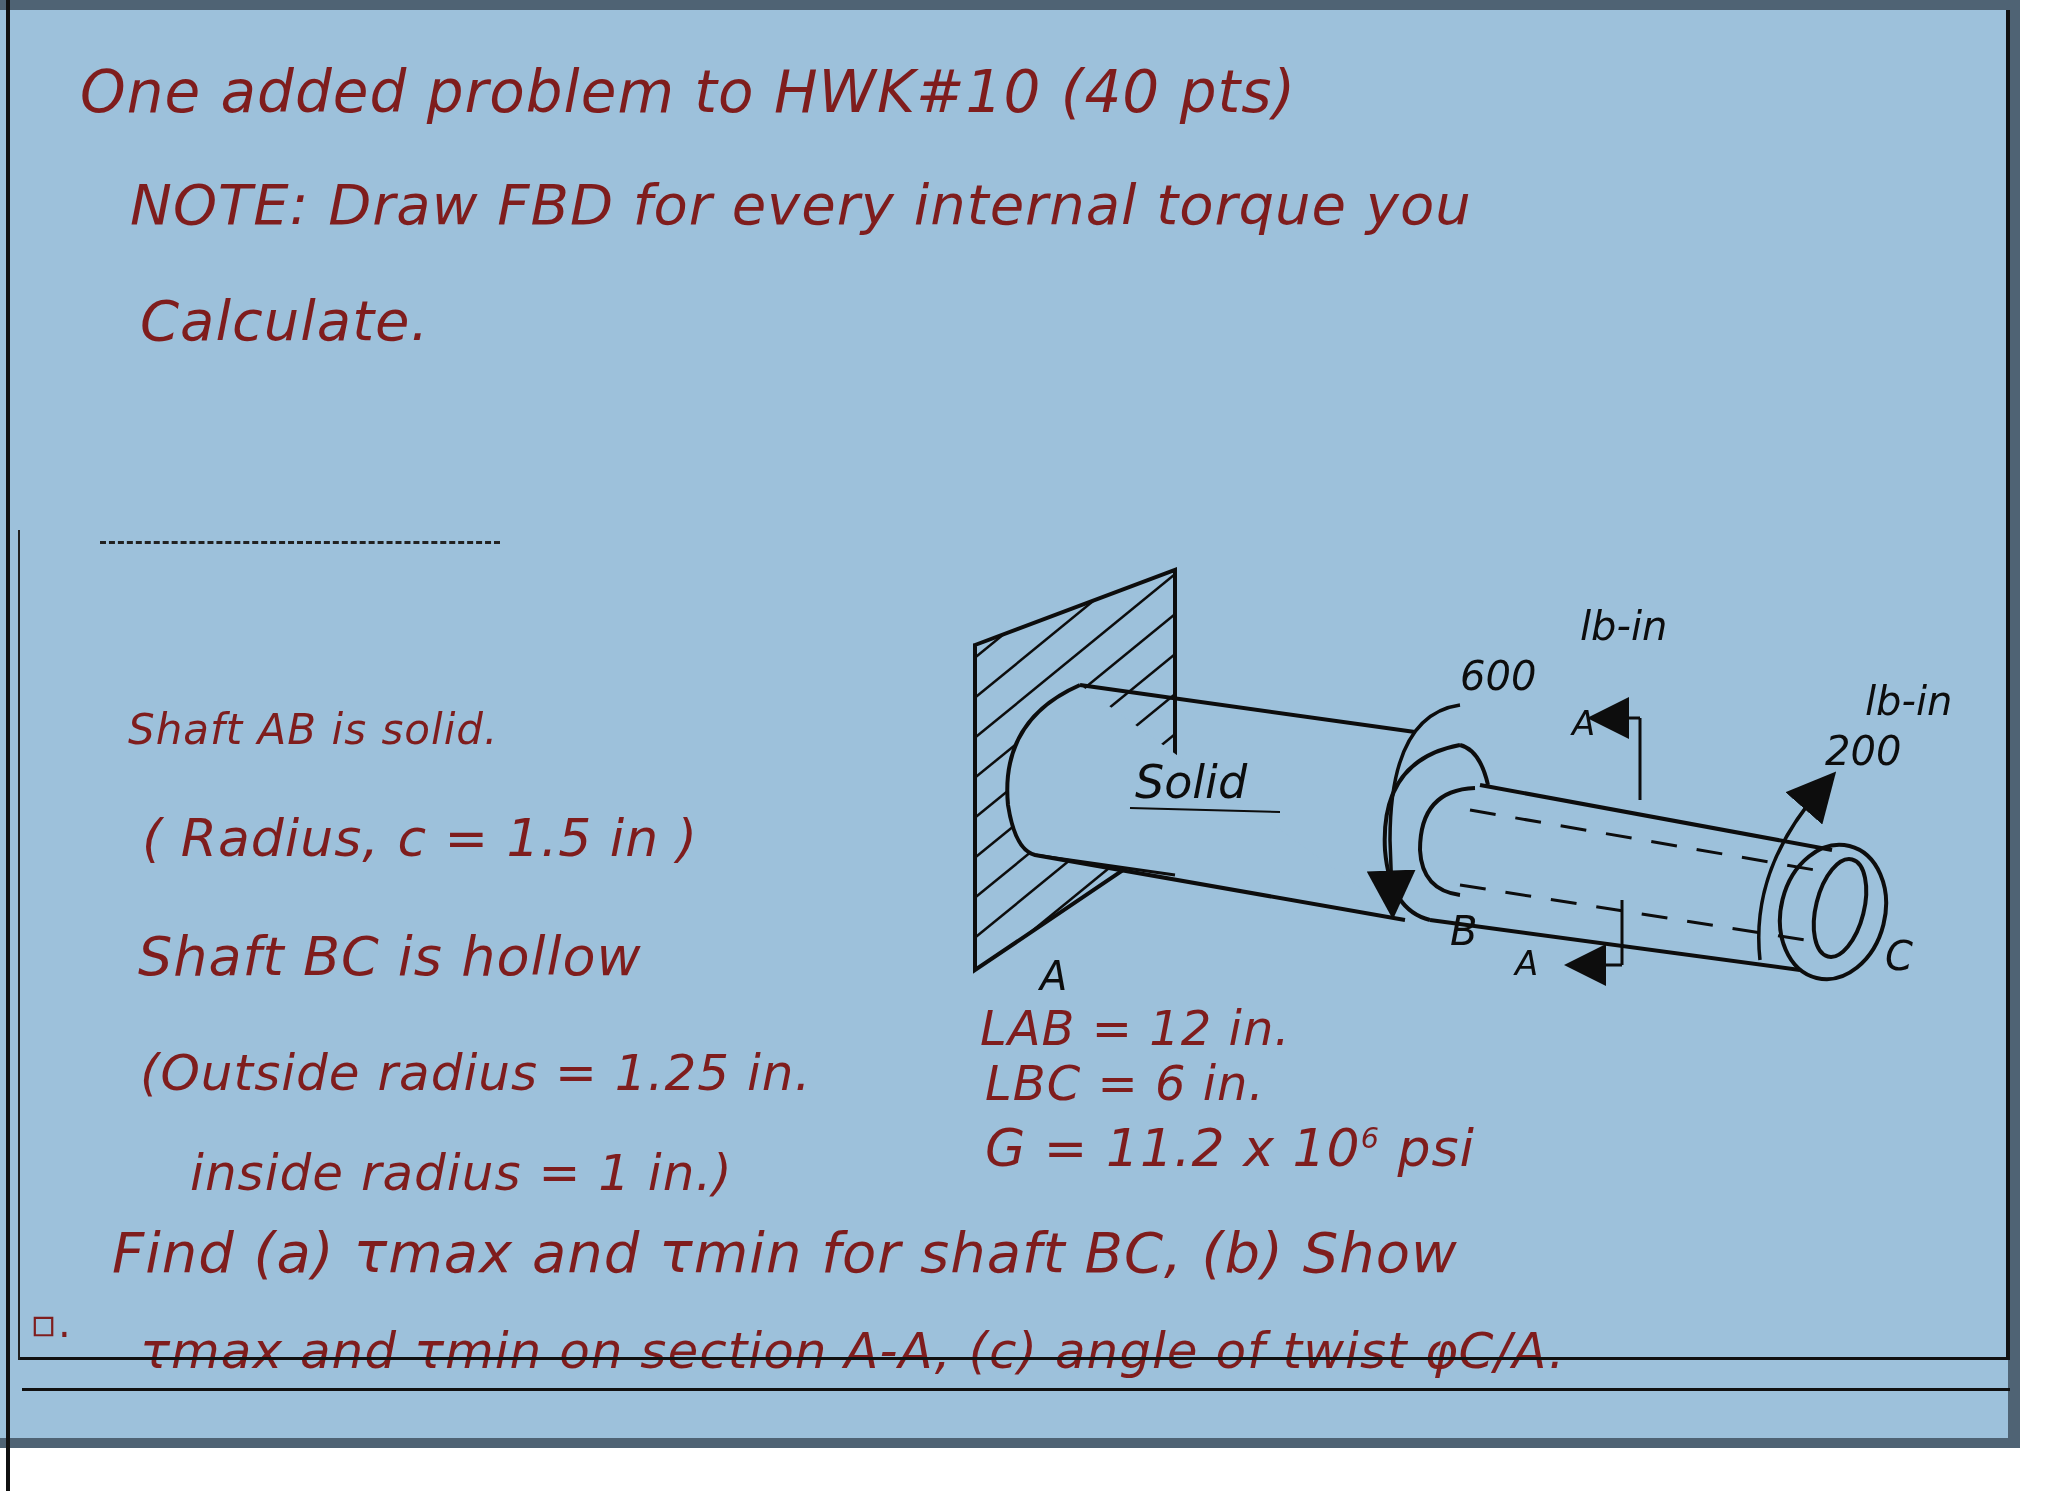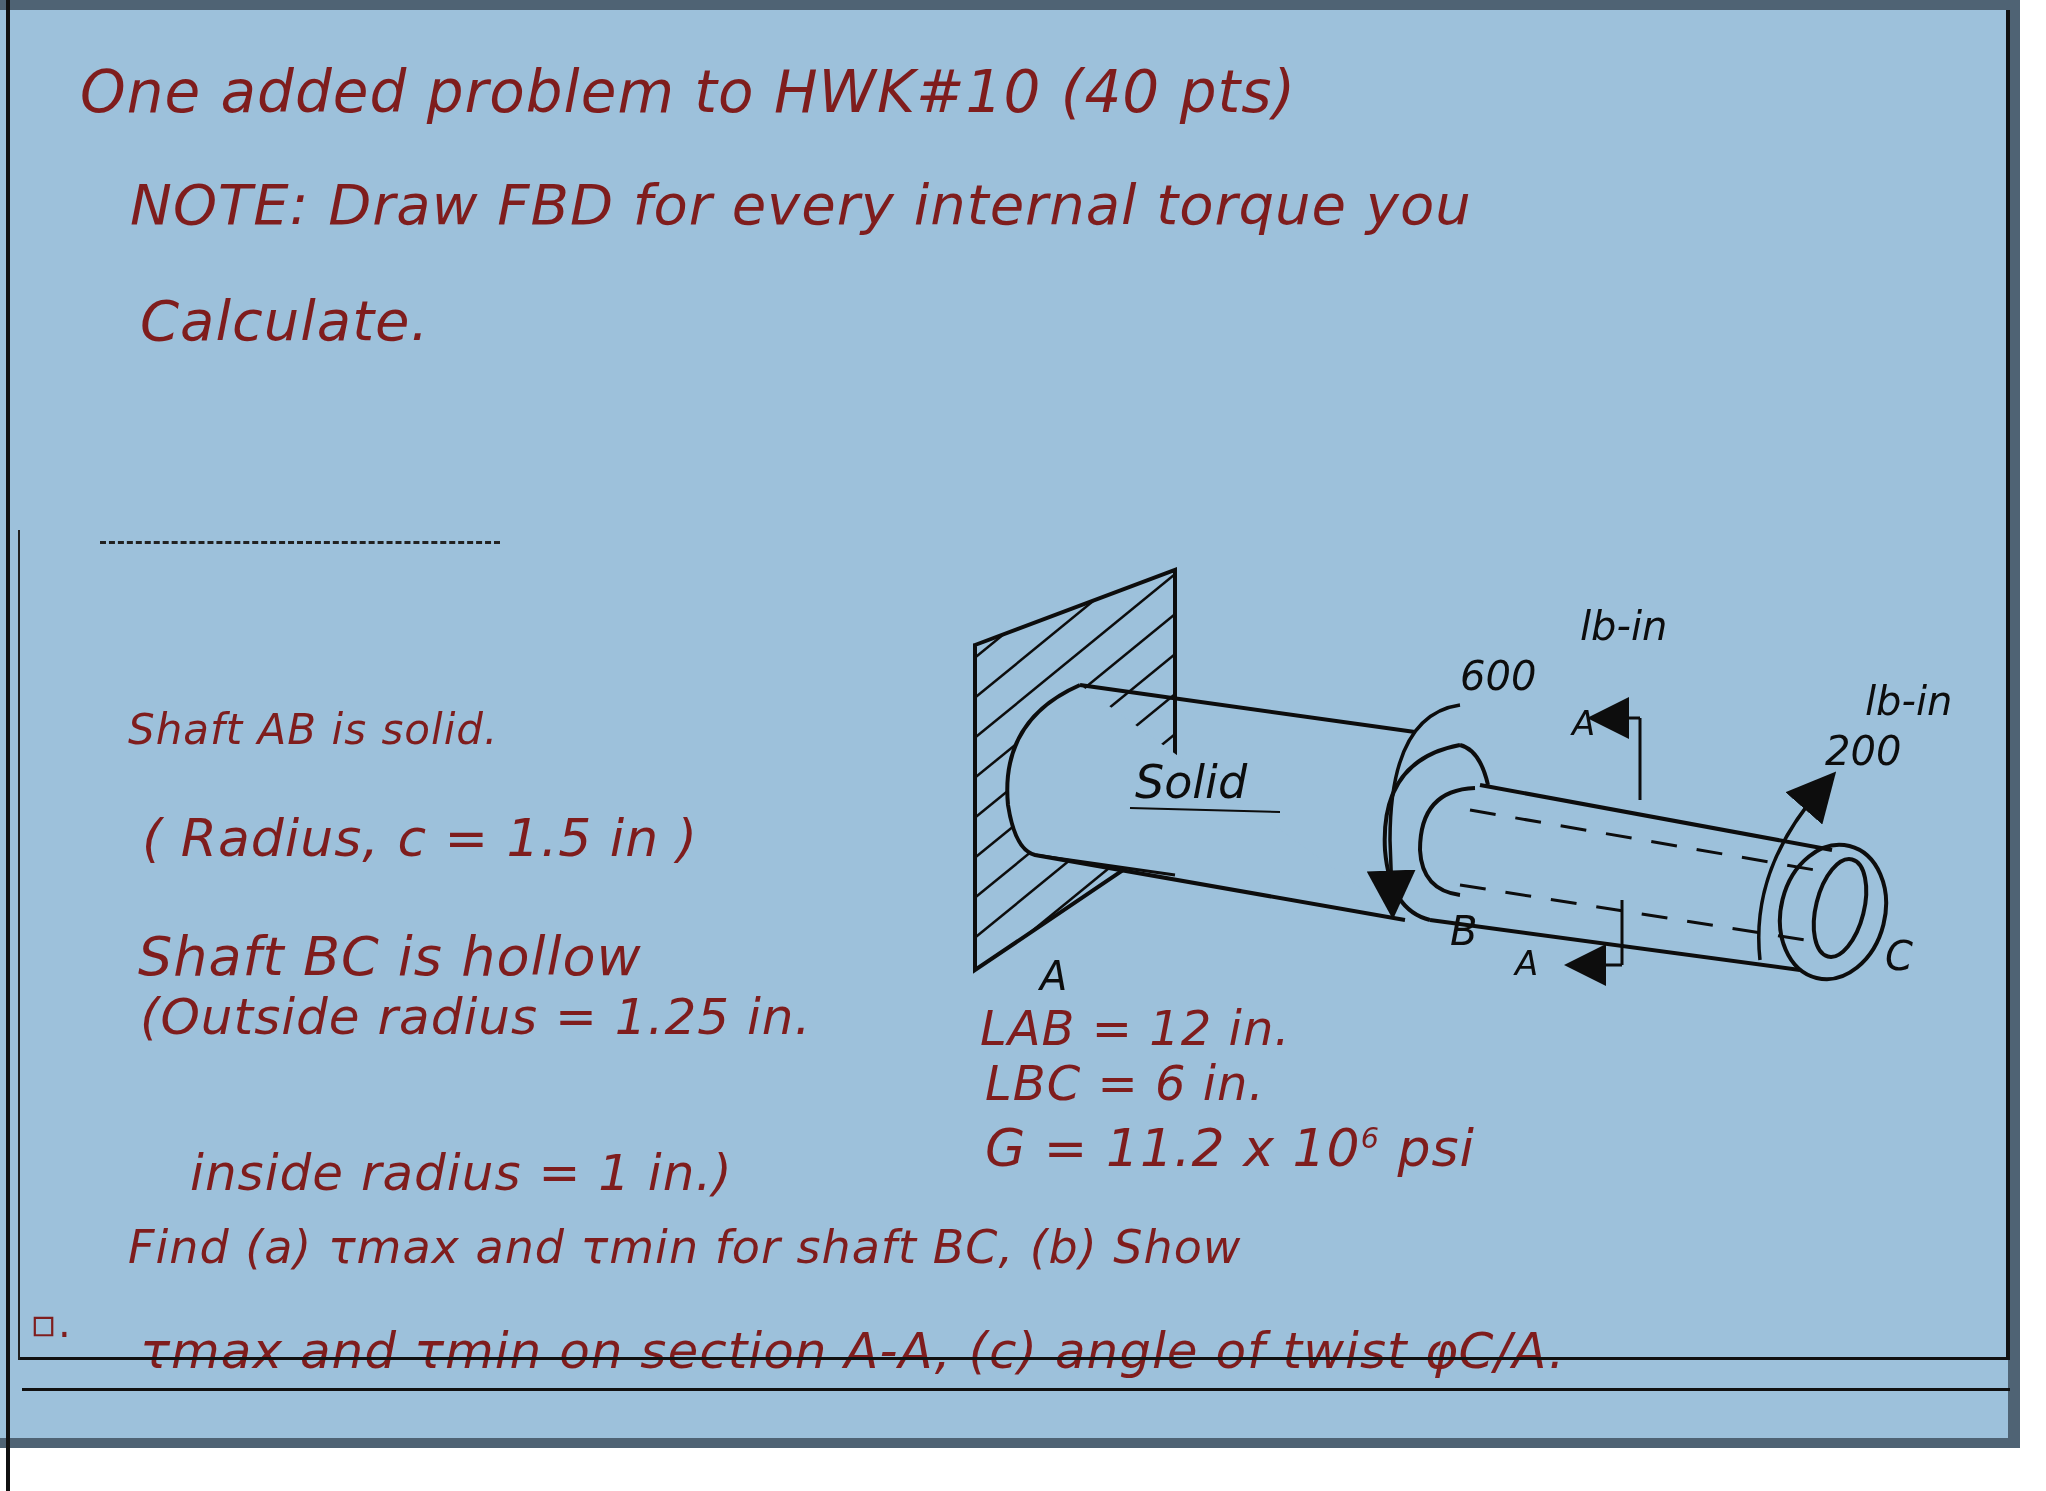--- a/index.html
+++ b/index.html
@@ -13,26 +13,26 @@
   .inner-left { position:absolute; left:18px; top:530px; width:2px; height:830px; background:#222; }
   .inner-right { position:absolute; left:2006px; top:10px; width:4px; height:1350px; background:#111; }
   .hand { position:absolute; color:#7f1d1d; white-space:nowrap;
           font-family:"DejaVu Sans", sans-serif; font-style:italic; letter-spacing:1px; }
   .t-title { left:80px; top:58px; font-size:58px; }
   .t-note { left:130px; top:172px; font-size:56px; }
   .t-calc { left:140px; top:288px; font-size:56px; }
   .t-ab { left:128px; top:705px; font-size:42px; }
   .t-rad { left:142px; top:808px; font-size:52px; }
   .t-bc { left:138px; top:925px; font-size:54px; }
-  .t-out { left:140px; top:988px; font-size:50px; }
+  .t-out { left:140px; top:1044px; font-size:50px; }
   .t-in { left:190px; top:1144px; font-size:50px; }
   .t-lab { left:980px; top:1000px; font-size:48px; }
   .t-lbc { left:985px; top:1055px; font-size:48px; }
   .t-g { left:985px; top:1118px; font-size:52px; }
-  .t-find1 { left:128px; top:1220px; font-size:46px;text-align:center; }
+  .t-find1 { left:112px; top:1220px; font-size:56px;text-align:center; }
   .t-find2 { left:140px; top:1290px; font-size:50px;margin-top:32px; }
   .t-bullet { left:30px; top:1300px; font-size:40px; font-style:normal; }
   .dash-top { position:absolute; left:100px; top:541px; width:400px; height:0;
               border-top:3px dashed #222; }
   .rule1 { position:absolute; left:20px; top:1357px; width:1990px; height:3px; background:#111; }
   .rule2 { position:absolute; left:22px; top:1388px; width:1988px; height:3px; background:#111; }
   .diagram { position:absolute; left:960px; top:550px; width:1060px; height:470px; }
   .dlabel { font-family:"DejaVu Sans", sans-serif; font-style:italic; fill:#0d0d0d; }
   sup { font-size:0.55em; }
 </style>

